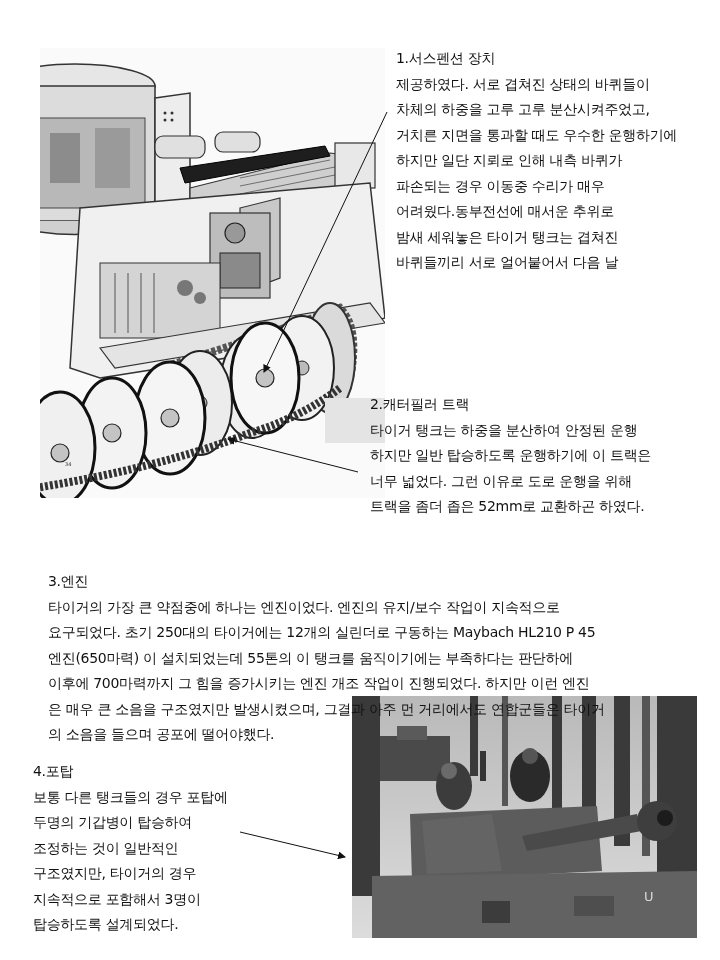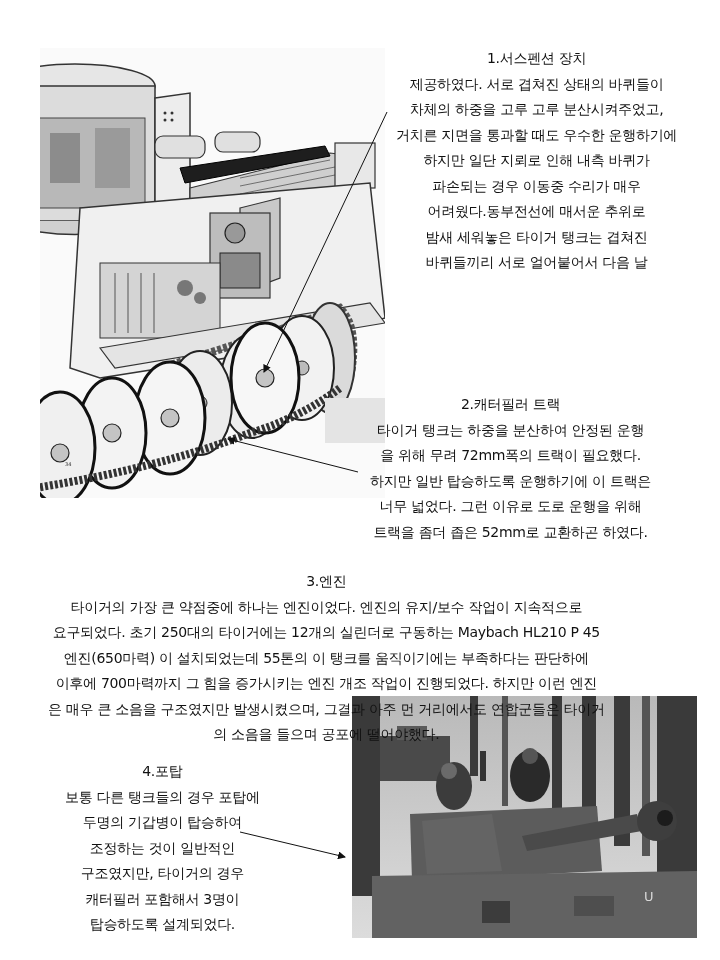--- a/index.html
+++ b/index.html
@@ -1,21 +1,21 @@
 <!DOCTYPE html>
 <html><head>
 <meta charset="utf-8">
 <style>
   html, body { margin: 0; padding: 0; }
   body {
     width: 720px; height: 960px; position: relative; overflow: hidden;
     background: #ffffff; color: #111111;
     font-family: "DejaVu Sans", sans-serif;
   }
-  .abs { position: absolute; text-align: center; }
+  .abs { position: absolute; }
   .block { font-size: 14px; line-height: 25.5px; white-space: nowrap; letter-spacing: -0.3px; }
   .block .h { font-weight: normal; }
   .line { display: block; }
 
   
   #illus {
     left: 40px; top: 48px; width: 345px; height: 450px;
     background: #f7f7f7;
     overflow: hidden;
   }
@@ -168,43 +168,42 @@
   <span class="line">하지만 일단 지뢰로 인해 내측 바퀴가</span>
   <span class="line">파손되는 경우 이동중 수리가 매우</span>
   <span class="line">어려웠다.동부전선에 매서운 추위로</span>
   <span class="line">밤새 세워놓은 타이거 탱크는 겹쳐진</span>
   <span class="line">바퀴들끼리 서로 얼어붙어서 다음 날</span>
 </div>
 
 <div class="abs block" style="left:370px; top:392px;">
   <span class="line h">2.캐터필러 트랙</span>
   <span class="line">타이거 탱크는 하중을 분산하여 안정된 운행</span>
-  <span class="line">을 위해 무려 72mm폭의 트랙이 필요했다.</span>
   <span class="line">하지만 일반 탑승하도록 운행하기에 이 트랙은</span>
   <span class="line">너무 넓었다. 그런 이유로 도로 운행을 위해</span>
   <span class="line">트랙을 좀더 좁은 52mm로 교환하곤 하였다.</span>
 </div>
 
 <div class="abs block" style="left:48px; top:569px;">
   <span class="line h">3.엔진</span>
   <span class="line">타이거의 가장 큰 약점중에 하나는 엔진이었다. 엔진의 유지/보수 작업이 지속적으로</span>
   <span class="line">요구되었다. 초기 250대의 타이거에는 12개의 실린더로 구동하는 Maybach HL210 P 45</span>
   <span class="line">엔진(650마력) 이 설치되었는데 55톤의 이 탱크를 움직이기에는 부족하다는 판단하에</span>
   <span class="line">이후에 700마력까지 그 힘을 증가시키는 엔진 개조 작업이 진행되었다. 하지만 이런 엔진</span>
   <span class="line">은 매우 큰 소음을 구조였지만 발생시켰으며, 그결과 아주 먼 거리에서도 연합군들은 타이거</span>
   <span class="line">의 소음을 들으며 공포에 떨어야했다.</span>
 </div>
 
-<div class="abs block" style="left:33px; top:759px;margin-left:32px;">
+<div class="abs block" style="left:33px; top:759px;">
   <span class="line h">4.포탑</span>
   <span class="line">보통 다른 탱크들의 경우 포탑에</span>
   <span class="line">두명의 기갑병이 탑승하여</span>
   <span class="line">조정하는 것이 일반적인</span>
   <span class="line">구조였지만, 타이거의 경우</span>
-  <span class="line">캐터필러 포함해서 3명이</span>
+  <span class="line">지속적으로 포함해서 3명이</span>
   <span class="line">탑승하도록 설계되었다.</span>
 </div>
 
 <svg class="arrows" viewBox="0 0 720 960">
   <defs>
     <marker id="ah" markerWidth="8" markerHeight="8" refX="7" refY="4" orient="auto">
       <path d="M0 0 L8 4 L0 8 Z" fill="#111"></path>
     </marker>
   </defs>
   <line x1="387" y1="112" x2="264" y2="372" stroke="#111" stroke-width="1" marker-end="url(#ah)"></line>

